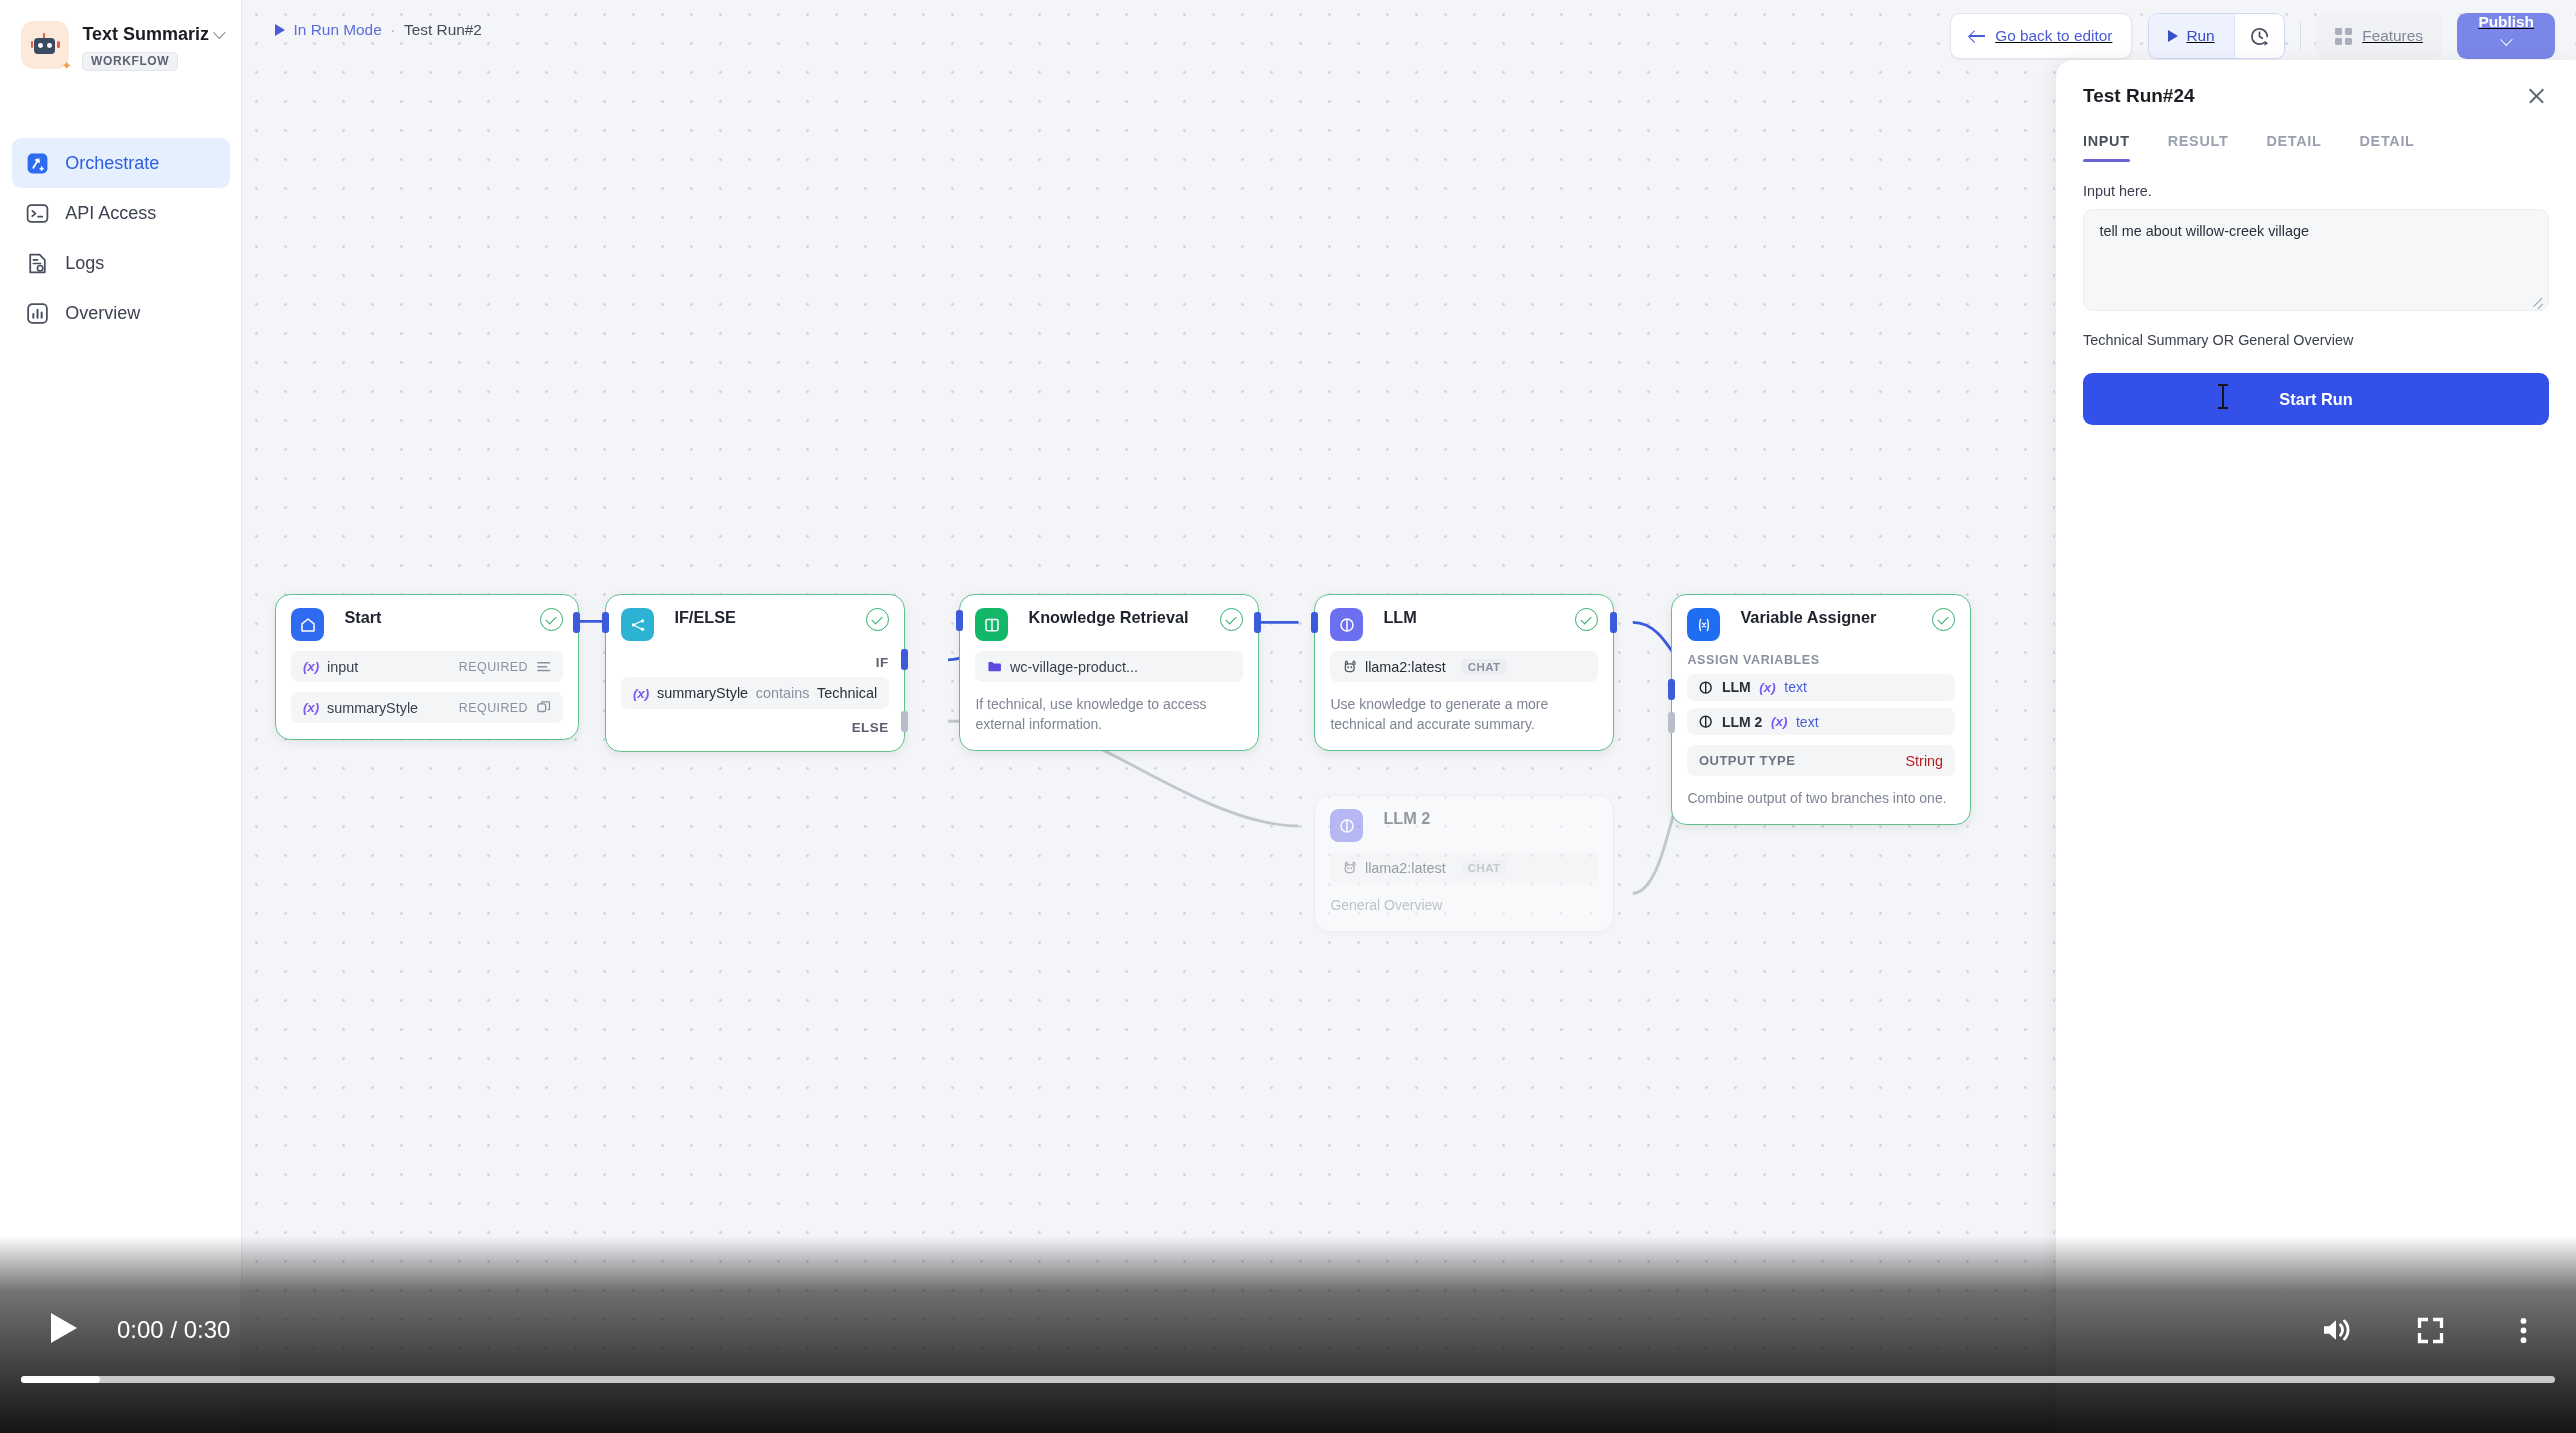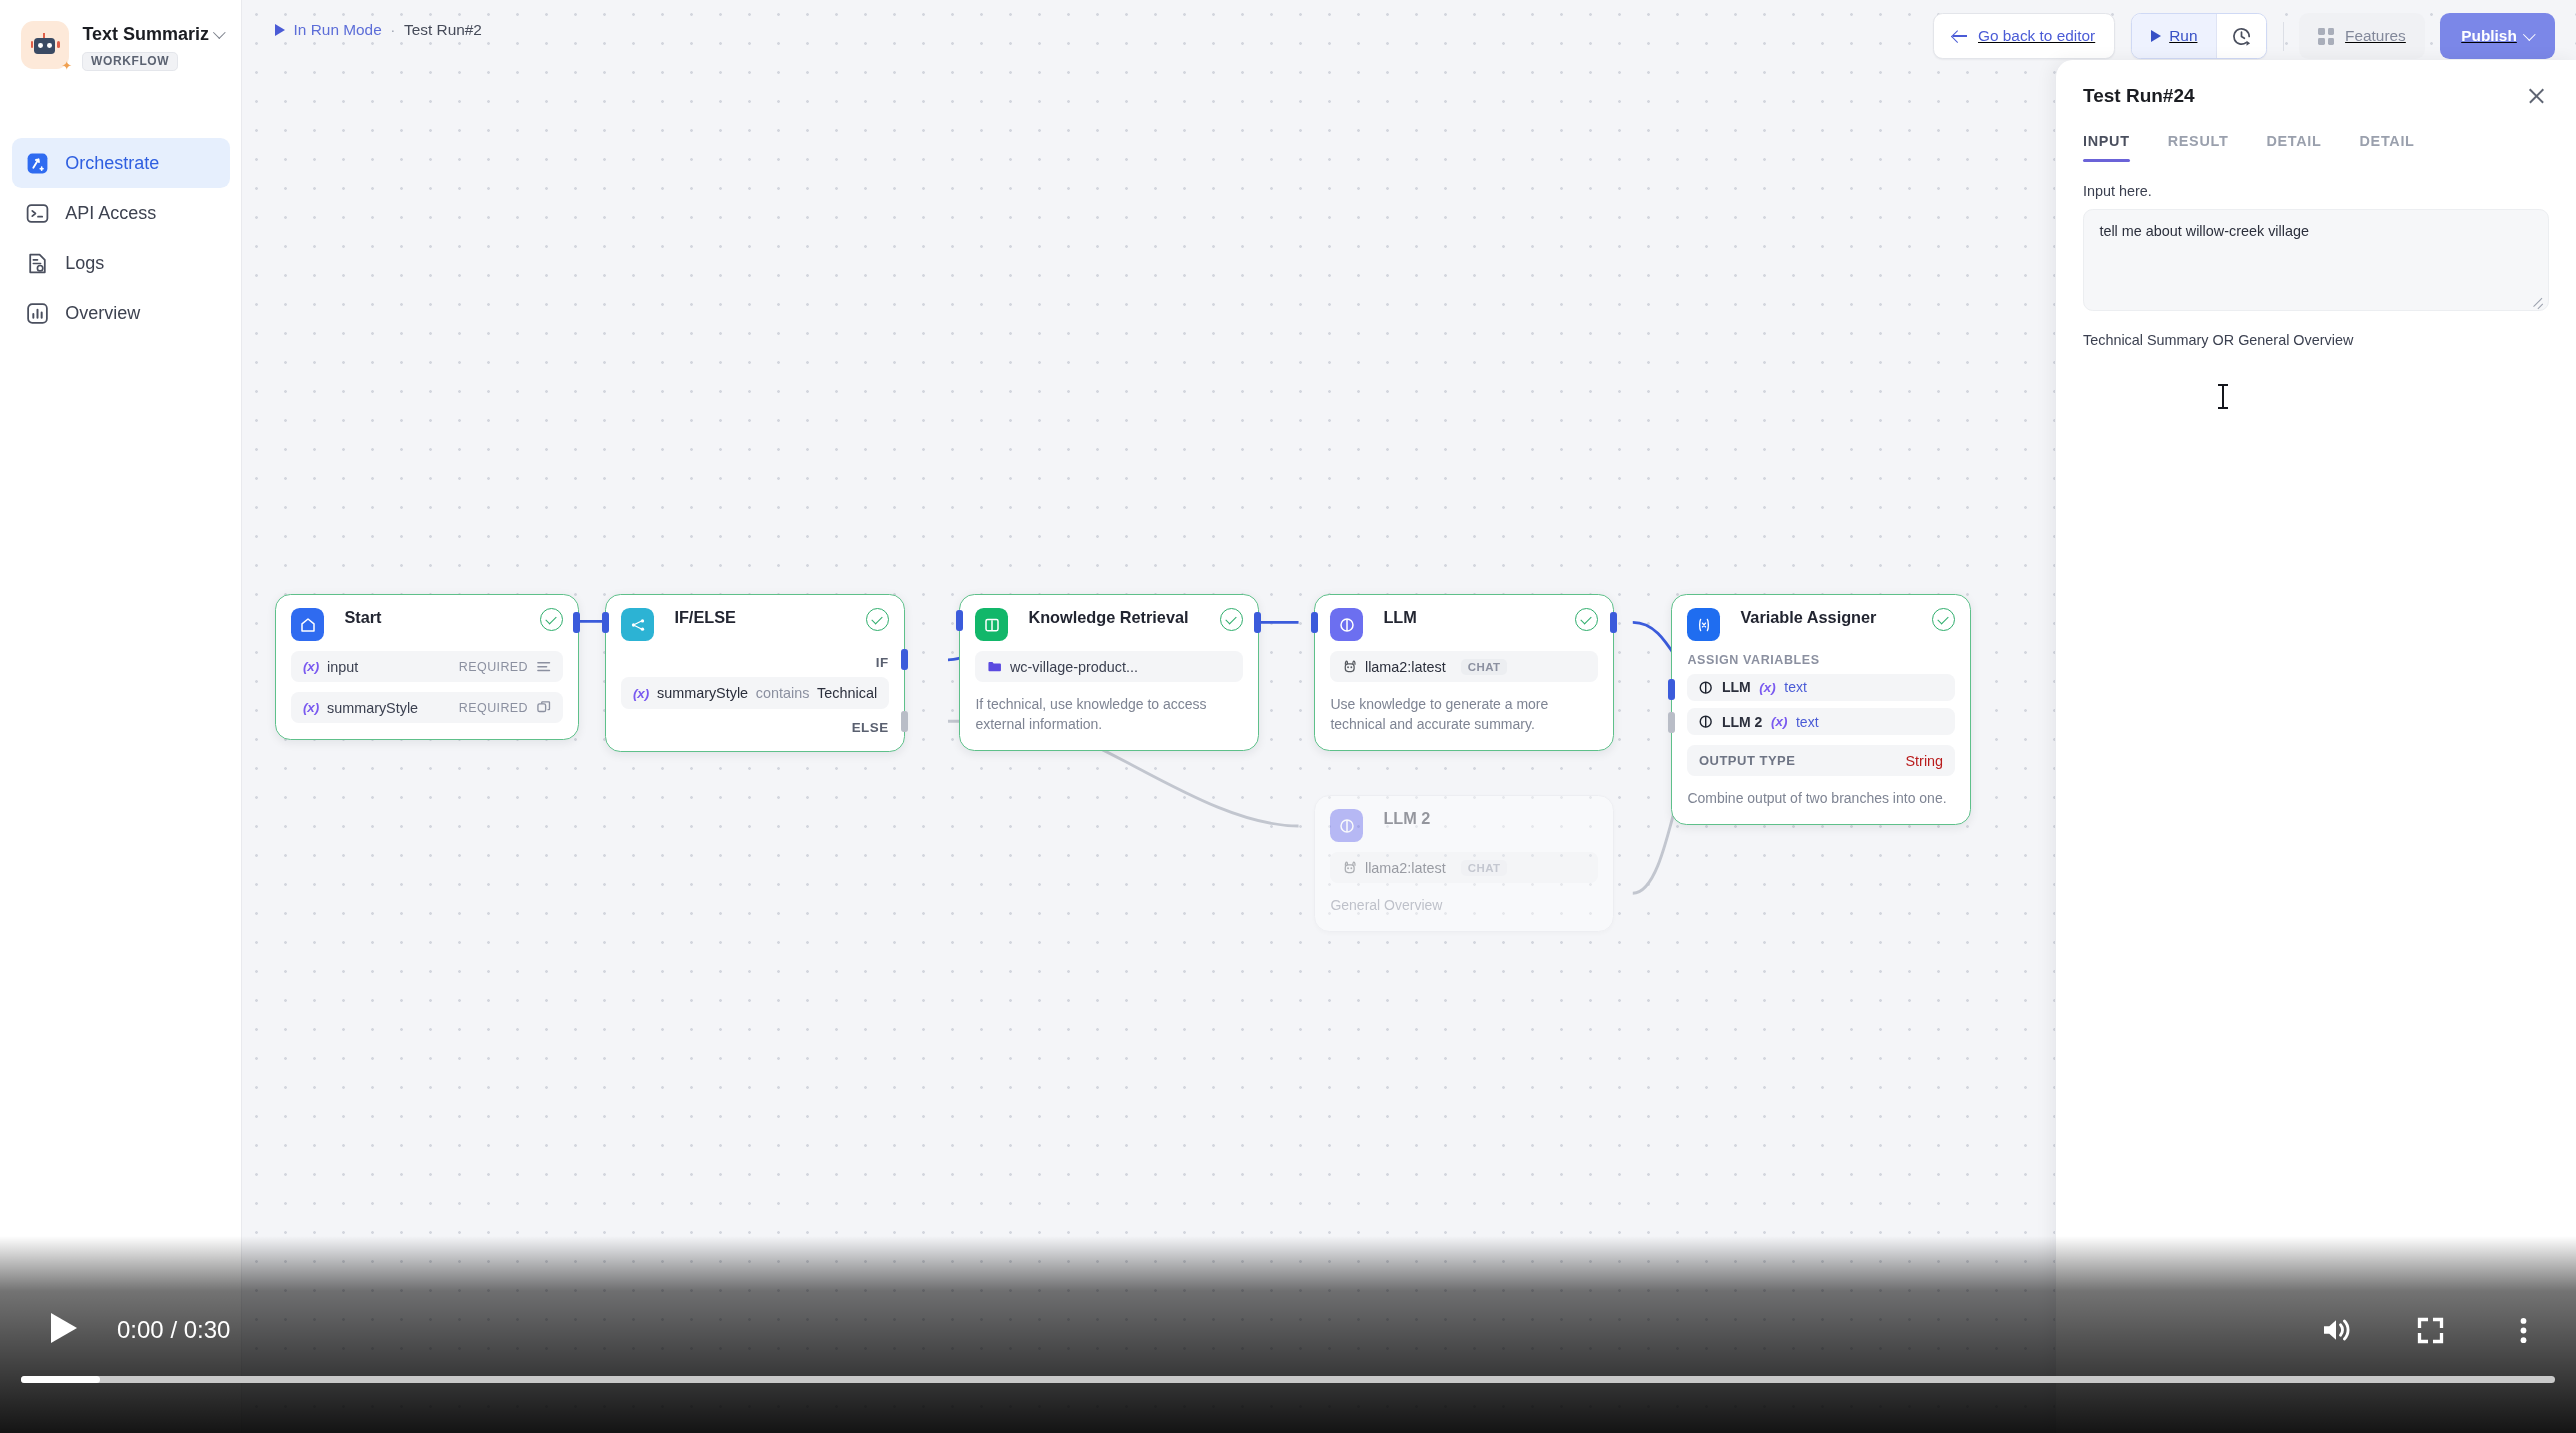--- a/index.html
+++ b/index.html
@@ -157,20 +157,21 @@
   }
   .grid4 {
     display: grid; grid-template-columns: 6.7px 6.7px; gap: 2.9px;
   }
   .grid4 i { width: 6.7px; height: 6.7px; background: #a9aeba; border-radius: 1.4px; display:block; }
   .tb-publish {
     display: flex; align-items: center; gap: 8.6px;
     height: 46px; padding: 0 21px; border-radius: 9.6px;
     background: #7b87e8; color: #ffffff; font-size: 15.4px; font-weight: 600;
     cursor: pointer;
+    flex-direction: column;
   }
   .chev-w {
     width: 8.6px; height: 8.6px; border-right: 1.9px solid #fff;
     border-bottom: 1.9px solid #fff; transform: rotate(45deg); margin-top: -4.8px;
   }
 
   
   .node {
     position: absolute;
     background: #ffffff;
@@ -679,20 +680,21 @@
       <div class="tab">RESULT</div>
       <div class="tab">DETAIL</div>
       <div class="tab">DETAIL</div>
     </div>
     <div class="panel-label">Input here.</div>
     <div class="textarea-box" placeholder="Input here.">
       <div class="val">tell me about willow-creek village</div>
       <div class="resize-grip"></div>
     </div>
     <div class="panel-label">Technical Summary OR General Overview</div>
+    <button class="start-run">Start Run</button>
   </div>
 
   <div class="caret-beam"></div>
 
   <div class="video-bar">
     <div class="vb-play">
       <span class="tri"></span>
     </div>
     <div class="vb-time">0:00 / 0:30</div>
     <div class="vb-right">

